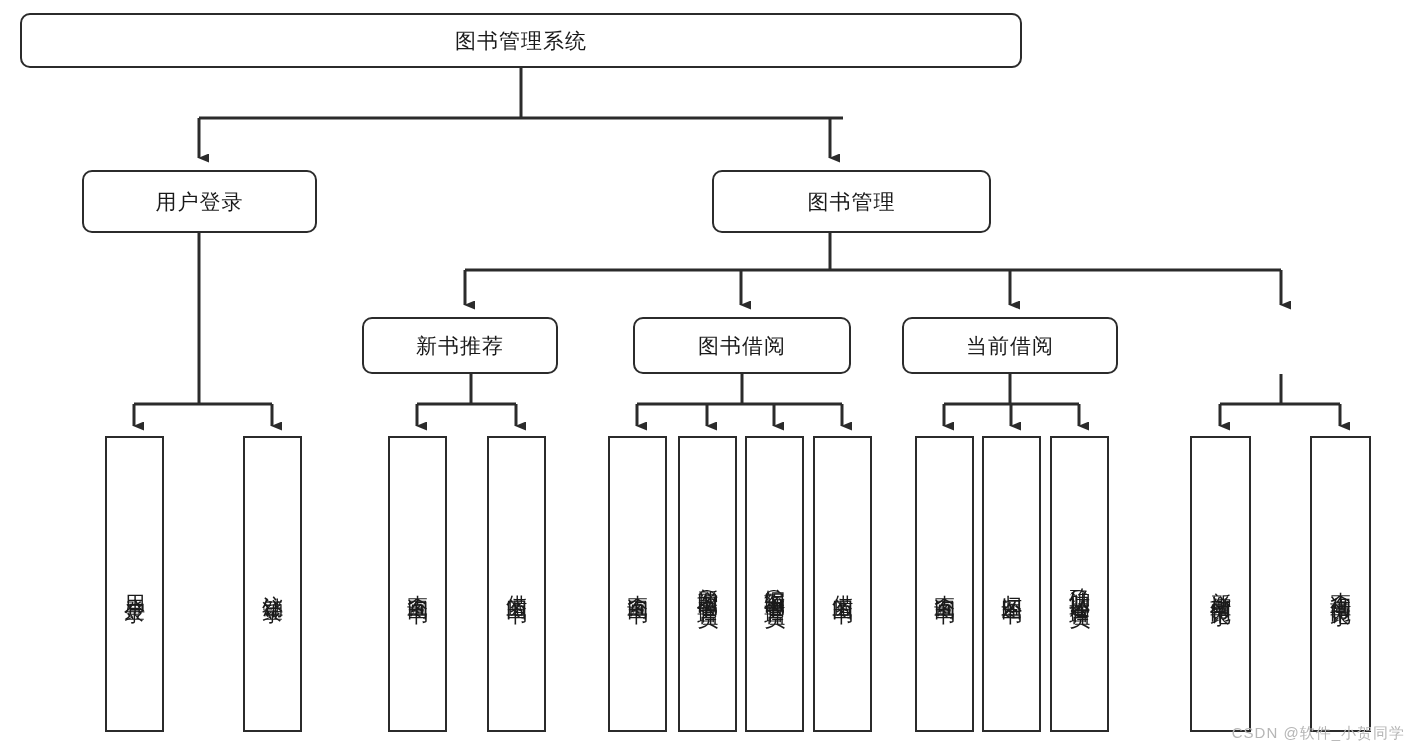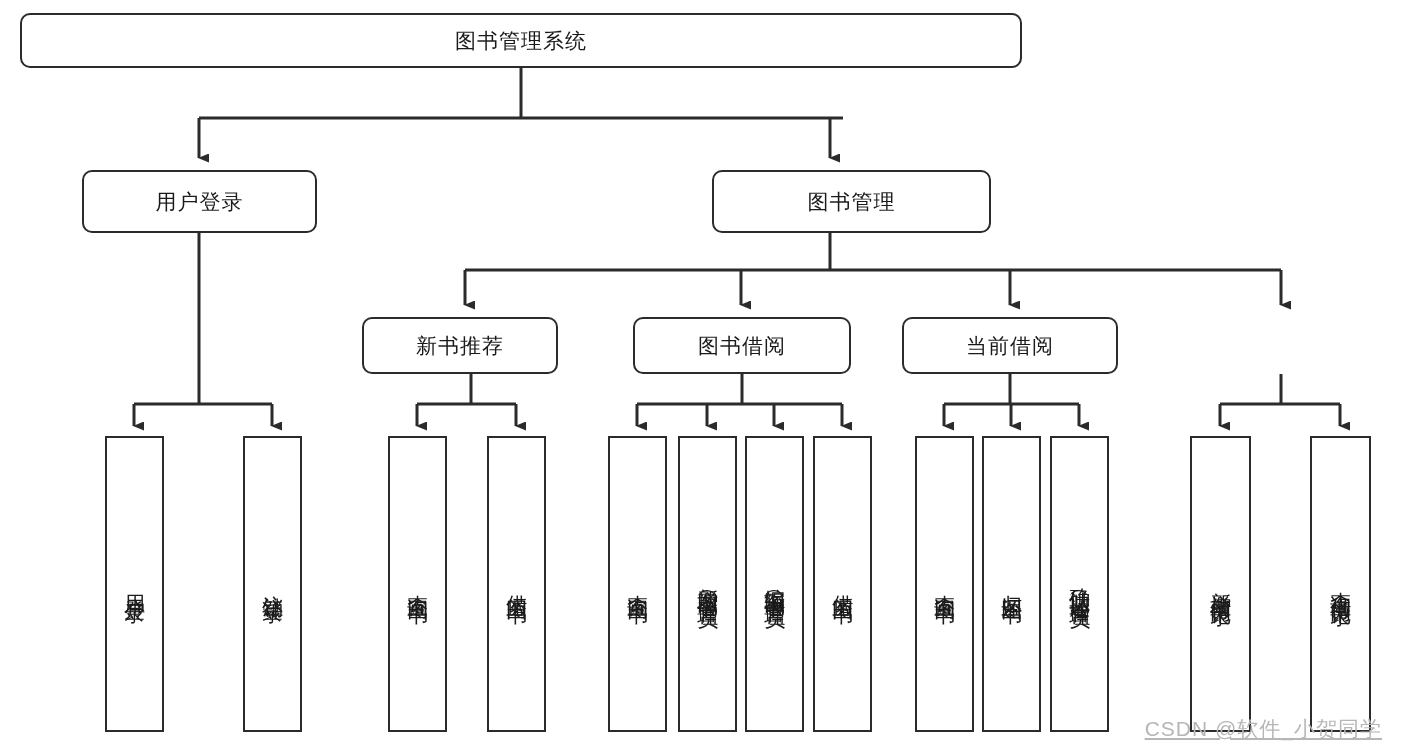--- a/index.html
+++ b/index.html
@@ -50,27 +50,26 @@
   svg.connectors {
     position: absolute;
     left: 0;
     top: 0;
     width: 1405px;
     height: 747px;
     pointer-events: none;
   }
   .watermark {
     position: absolute;
-    right: 23px;
+    right: 0;
     bottom: 4px;
-    font-size: 21px;
+    font-size: 15px;
     color: #b6b6b6;
     letter-spacing: 1px;
     white-space: nowrap;
-    text-decoration: underline;
   }
 </style>
 </head>
 <body>
 
 <div id="diagram-root">
 
   <svg class="connectors" viewBox="0 0 1405 747" xmlns="http://www.w3.org/2000/svg">
     <defs>
       <marker id="arrowhead" markerWidth="10" markerHeight="11" refX="4.5" refY="10" orient="auto" markerUnits="userSpaceOnUse">

